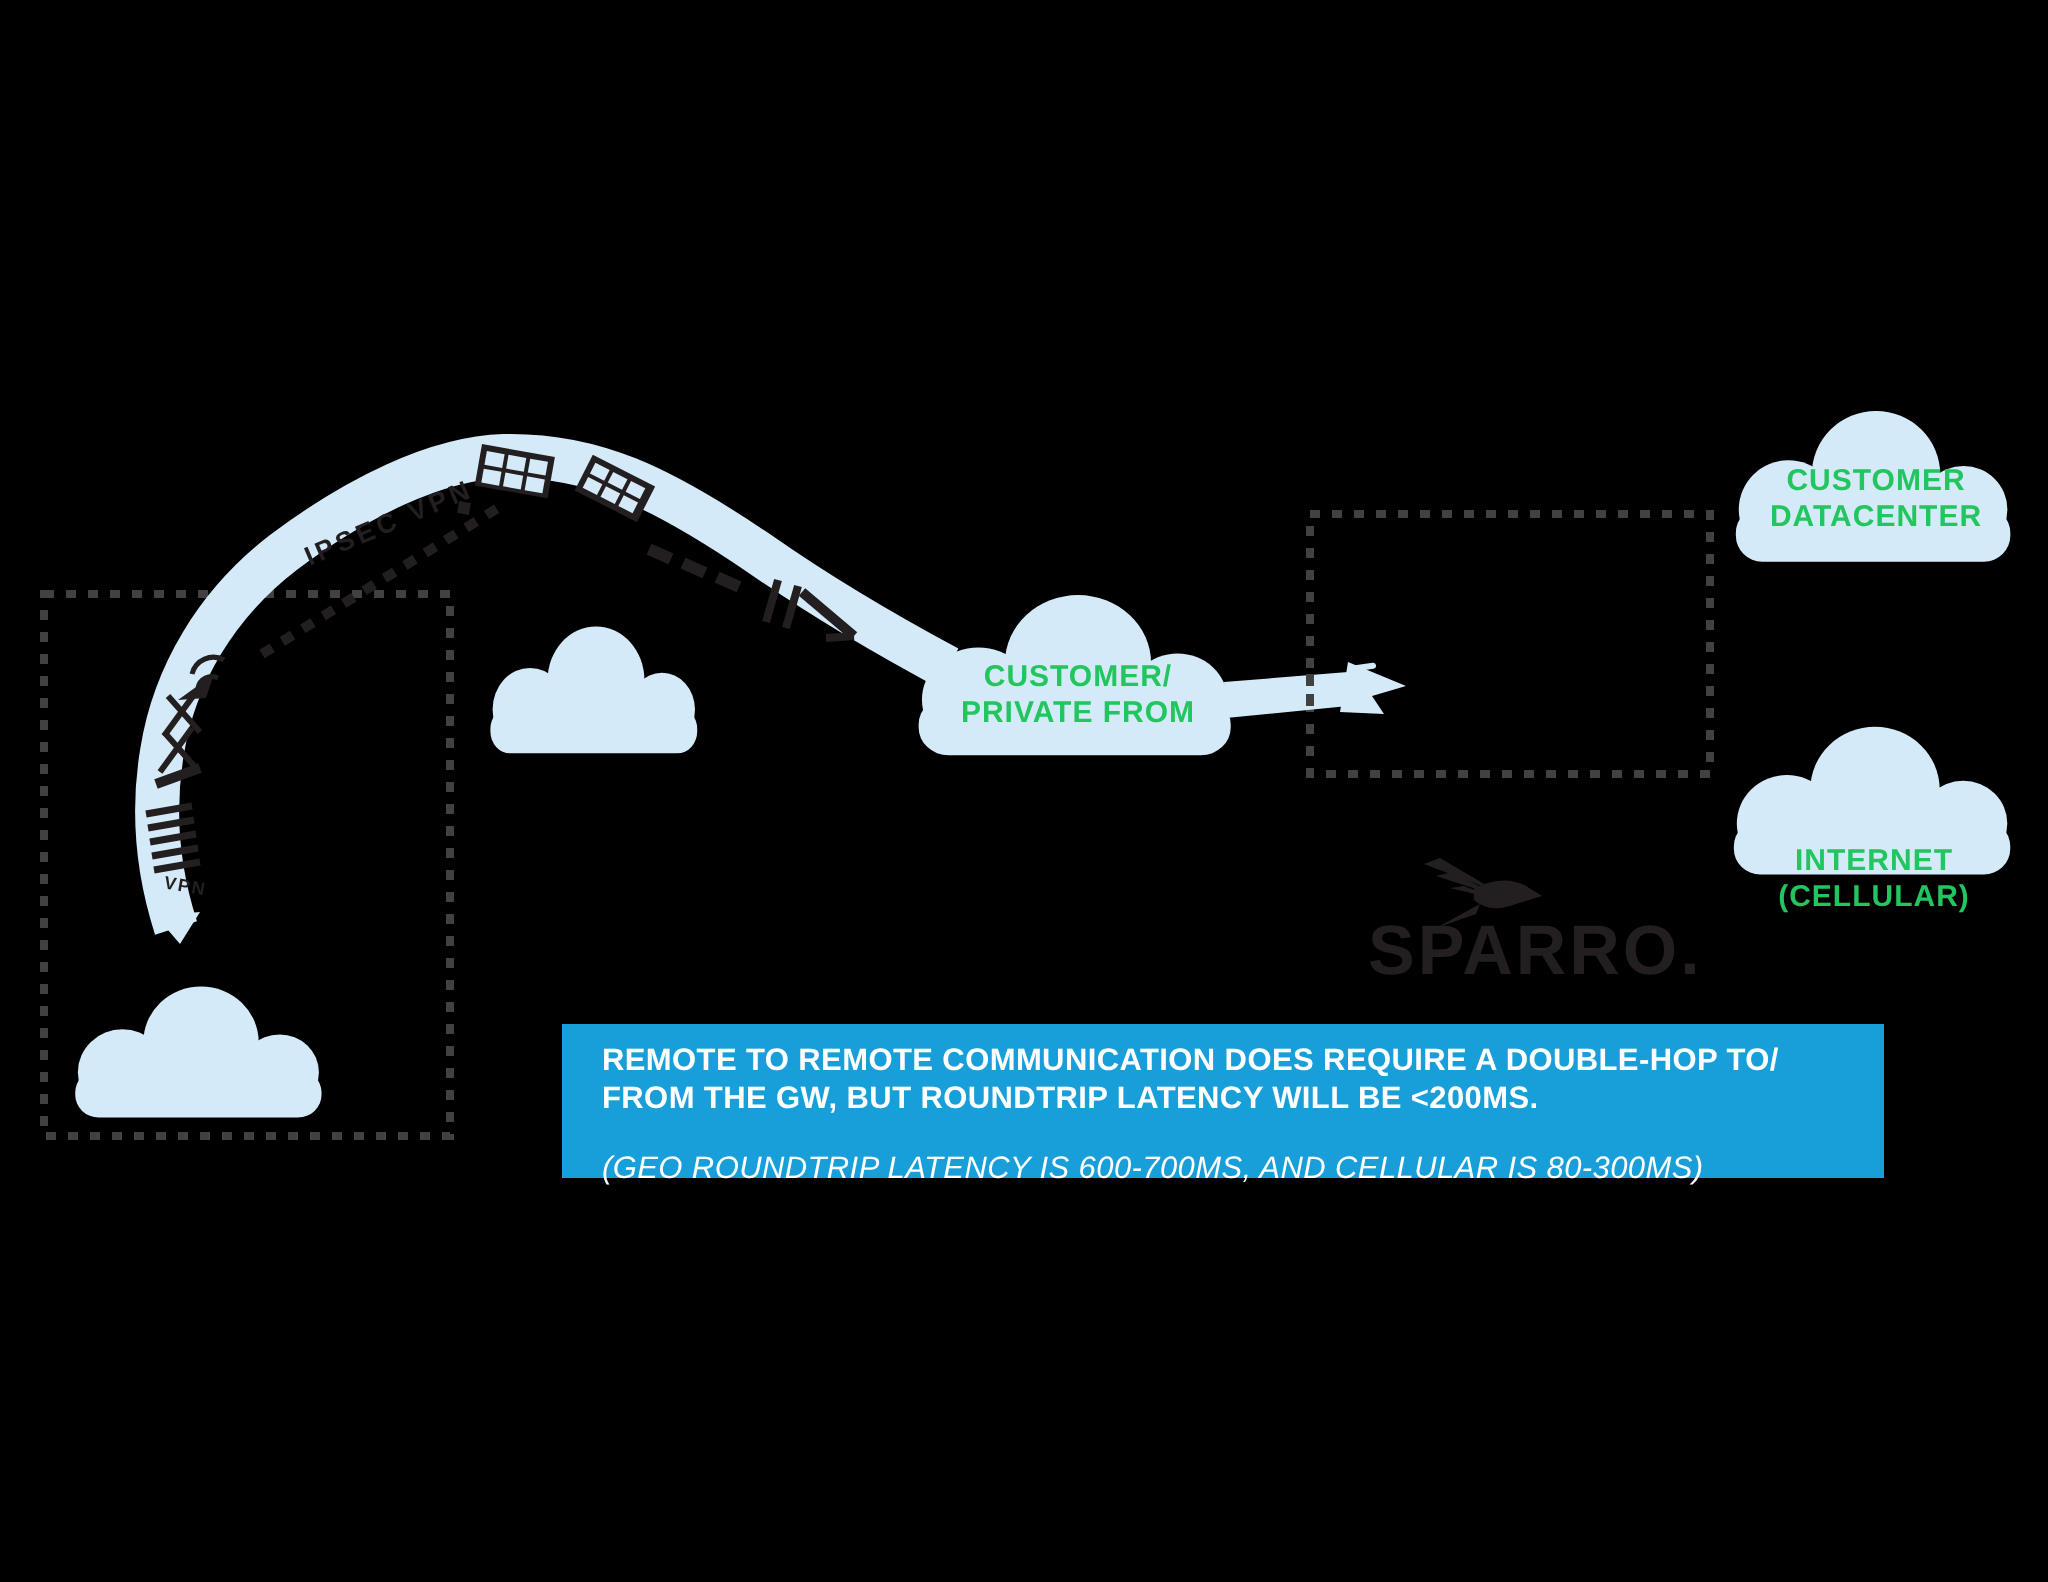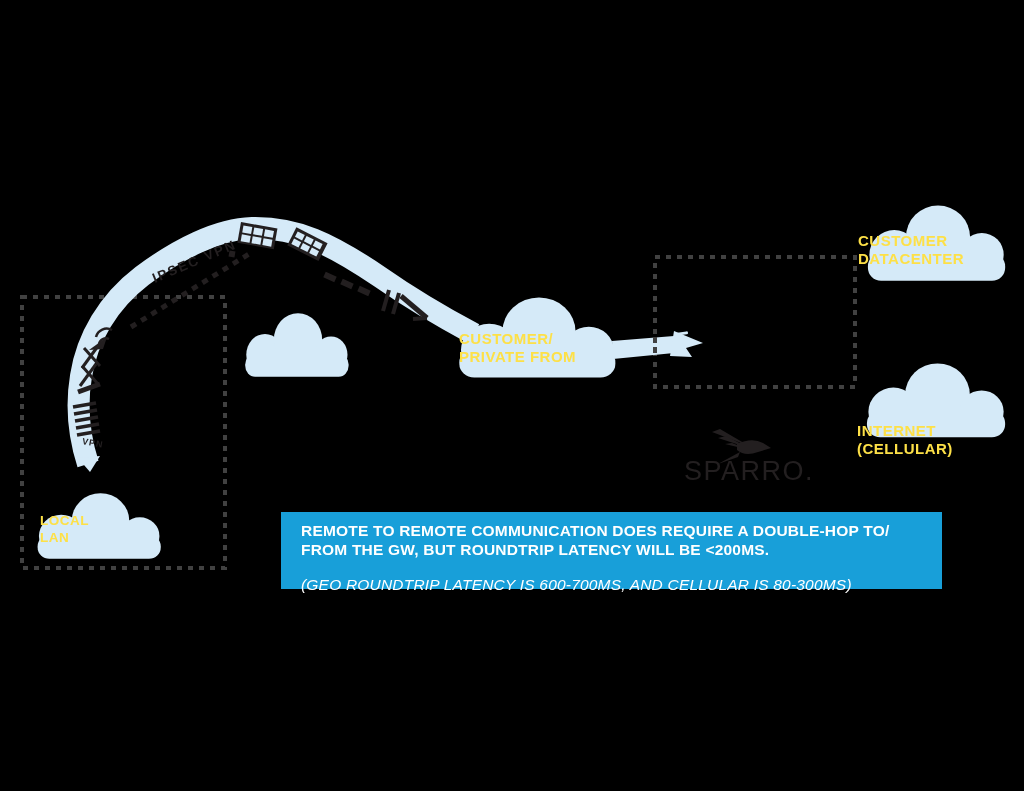--- a/index.html
+++ b/index.html
@@ -1,30 +1,30 @@
 <!DOCTYPE html>
 <html><head>
 <meta charset="utf-8">
 <style>
   html,body{margin:0;padding:0;background:#000;}
   .stage{position:relative;width:1024px;height:791px;background:#000;overflow:hidden;
          font-family:"Liberation Sans",sans-serif;}
   .stage svg{position:absolute;left:0;top:0;}
-  .label{position:absolute;text-align:left;color:#fde047;font-weight:bold;letter-spacing:.5px;line-height:18px;}
+  .label{position:absolute;text-align:center;color:#22c55e;font-weight:bold;letter-spacing:.5px;line-height:18px;}
   .label .ln{display:block;}
   .lbl-local{left:40px;top:512px;width:122px;font-size:13.5px;line-height:17px;}
   .lbl-inet{left:459px;top:330px;width:160px;font-size:15px;}
   .lbl-dc{left:858px;top:232px;width:160px;font-size:15px;}
   .lbl-opt{left:857px;top:390px;width:160px;font-size:15px;margin-top:32px;}
   .ipsec{position:absolute;left:150px;top:272px;width:120px;color:#231F20;font-weight:bold;
          font-size:13.5px;letter-spacing:2px;transform:rotate(-23deg);transform-origin:left top;white-space:nowrap;}
   .vpn-tag{position:absolute;left:82px;top:438px;color:#231F20;font-weight:bold;font-size:9px;
            letter-spacing:1px;transform:rotate(10deg);}
-  .wordmark{position:absolute;left:684px;top:456px;width:160px;color:#231F20;font-weight:normal;
-            font-size:27px;letter-spacing:1.5px;white-space:nowrap;}
+  .wordmark{position:absolute;left:684px;top:456px;width:160px;color:#231F20;font-weight:bold;
+            font-size:35px;letter-spacing:1.5px;white-space:nowrap;}
   .banner{position:absolute;left:281px;top:512px;width:661px;height:77px;background:#189FD9;
           color:#FFFFFF;box-sizing:border-box;padding:9px 18px 17px 20px;}
   .banner .b1,.banner .b2{font-weight:bold;font-size:15.5px;line-height:19px;letter-spacing:.2px;}
   .banner .b3{font-style:italic;font-size:15.5px;line-height:19px;margin-top:16px;letter-spacing:.2px;}
 </style>
 </head>
 <body>
 
 <div class="stage">
 
@@ -121,24 +121,20 @@
       <path d="M718 438 L749 448 L726 436 Z"></path>
       <path d="M725 444 L750 450 L732 443 Z"></path>
       <path d="M737 444 Q752 437 763 443 L771 448 L758 452 Q745 457 737 450 Z"></path>
       <path d="M740 452 L718 464 L738 457 Z"></path>
     </g>
   </svg>
 
   <div class="ipsec">IPSEC VPN</div>
   <div class="vpn-tag">VPN</div>
 
-  <div class="label lbl-local">
-    <span class="ln">LOCAL</span>
-    <span class="ln">LAN</span>
-  </div>
 
   <div class="label lbl-inet">
     <span class="ln">CUSTOMER/</span>
     <span class="ln">PRIVATE FROM</span>
   </div>
 
   <div class="label lbl-dc">
     <span class="ln">CUSTOMER</span>
     <span class="ln">DATACENTER</span>
   </div>

